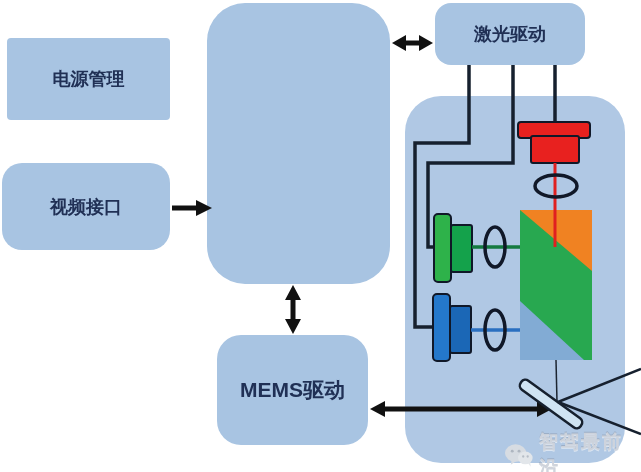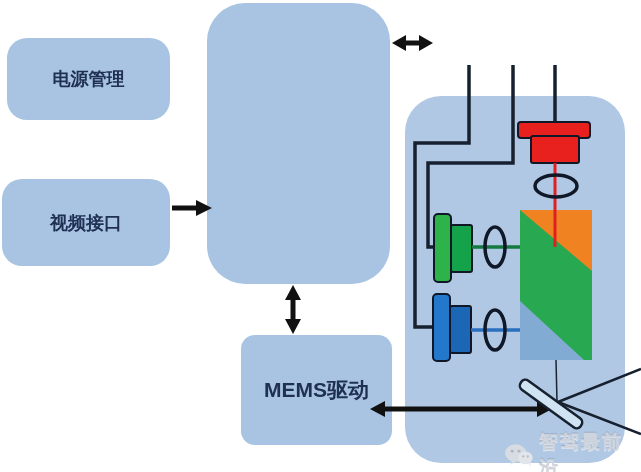--- a/index.html
+++ b/index.html
@@ -29,42 +29,45 @@
     font-size:19px;letter-spacing:2px;font-weight:700;
     color:rgba(206,211,219,0.95);
     text-shadow:0 1px 0 rgba(255,255,255,0.55), 0 -1px 0 rgba(120,130,145,0.35);
   }
 </style>
 </head>
 <body>
 
 <div id="stage">
 
-  <div class="box" style="left:7px;top:38px;width:163px;height:82px;border-radius:20px;font-size:18px;">
+  <div class="box" style="left:7px;top:38px;width:163px;height:82px;border-radius:4px;font-size:18px;">
     <span>电源管理</span>
   </div>
 
-  <div class="box" style="left:2px;top:163px;width:168px;height:87px;border-radius:20px;font-size:18px;line-height:28px;margin-top:16px;">
+  <div class="box" style="left:2px;top:163px;width:168px;height:87px;border-radius:20px;font-size:18px;line-height:28px;">
     <span>视频接口</span>
   </div>
 
   <div class="box" style="left:207px;top:3px;width:183px;height:281px;border-radius:38px;"></div>
 
   <div class="ybox" style="left:223px;top:28px;width:147px;height:75px;font-size:18px;">
     <span>帧缓冲存储器</span>
   </div>
 
 
   <div class="ybox" style="left:223px;top:178px;width:149px;height:75px;font-size:19px;line-height:29px;">
     <span>系统控制器</span>
     <span>和软件</span>
   </div>
 
+  <div class="box" style="left:435px;top:3px;width:150px;height:62px;border-radius:16px;font-size:18px;">
+    <span>激光驱动</span>
+  </div>
 
-  <div class="box" style="left:217px;top:335px;width:151px;height:110px;border-radius:14px;font-size:21px;margin-left:24px;">
+  <div class="box" style="left:217px;top:335px;width:151px;height:110px;border-radius:24px;font-size:21px;">
     <span>MEMS驱动</span>
   </div>
 
   <div class="optbox" style="left:405px;top:96px;width:220px;height:367px;"></div>
 
   <svg class="overlay" width="641" height="472" viewBox="0 0 641 472">
     <defs>
       <linearGradient id="beamGrad" x1="0" y1="0" x2="0" y2="1">
         <stop offset="0" stop-color="#f2ef3a"></stop>
         <stop offset="1" stop-color="#8ae02e"></stop>

